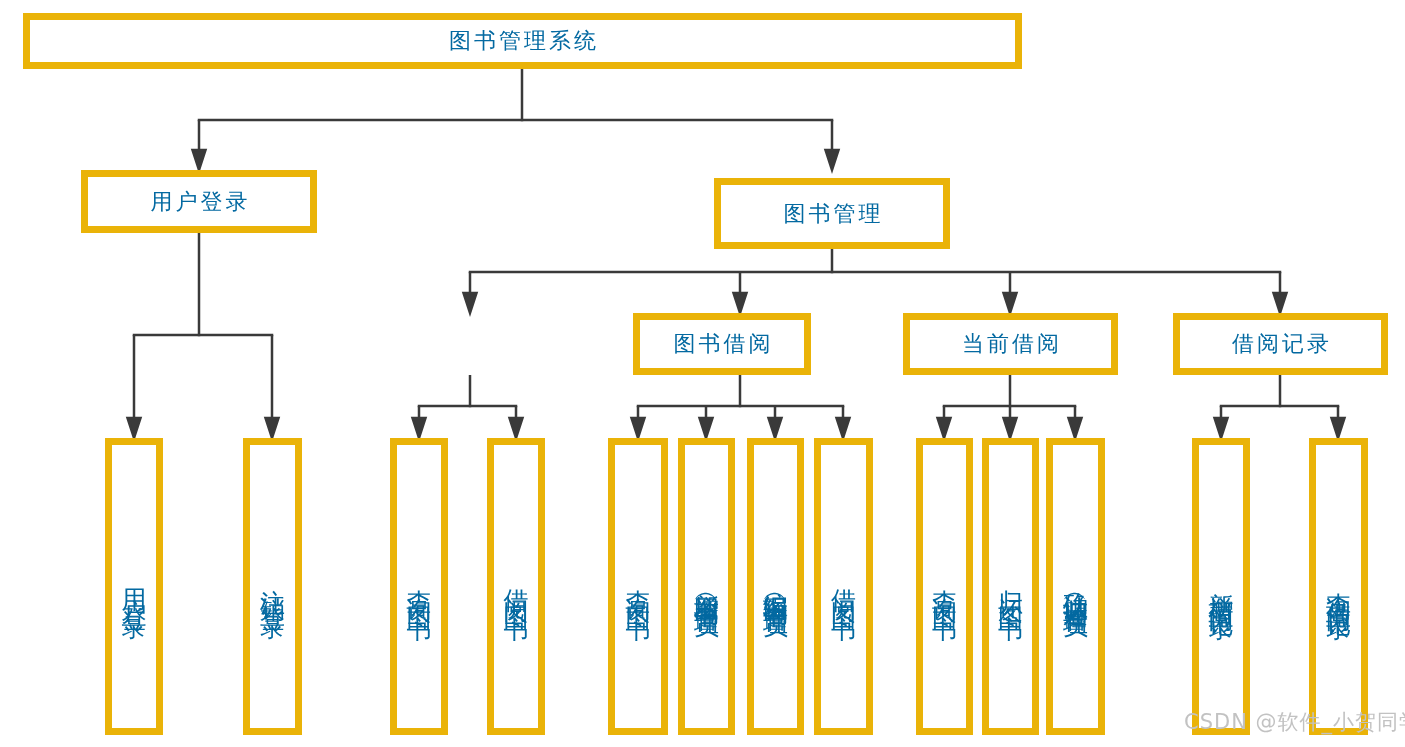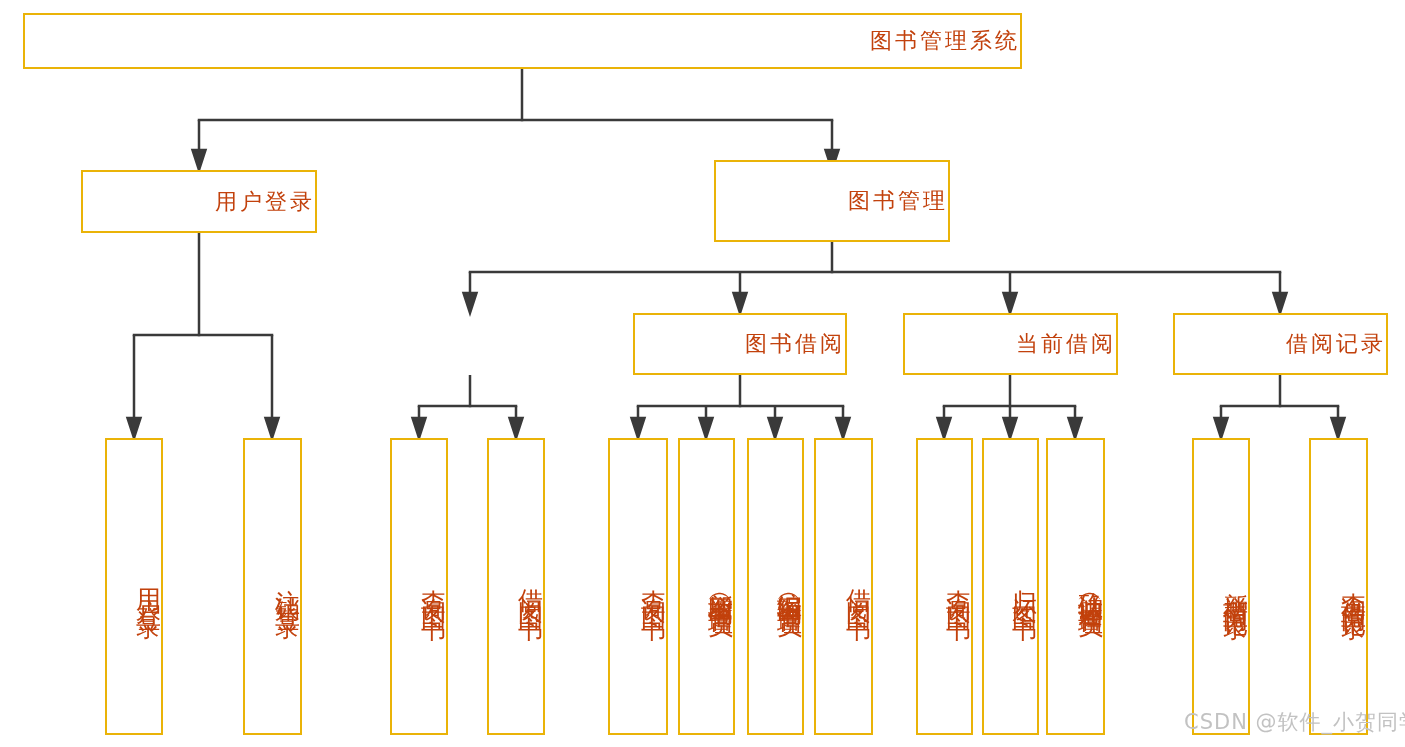--- a/index.html
+++ b/index.html
@@ -19,26 +19,26 @@
     position: absolute;
     left: 0;
     top: 0;
     width: 1405px;
     height: 747px;
     pointer-events: none;
   }
   .node {
     position: absolute;
     box-sizing: border-box;
-    border: 2px solid #eab308;
+    border: 7px solid #eab308;
     background: #ffffff;
-    color: #c2410c;
+    color: #0369a1;
     display: flex;
     align-items: center;
-    justify-content: flex-end;
+    justify-content: center;
     font-size: 22px;
     letter-spacing: 3px;
     white-space: nowrap;
   }
   .node .hlabel {
     display: block;
     padding-left: 3px; 
   }
   .leaf .vlabel {
     writing-mode: vertical-rl;
@@ -136,25 +136,25 @@
     </g>
   </svg>
 
   <div class="node" style="left:23px; top:13px; width:999px; height:56px;">
     <span class="hlabel">图书管理系统</span>
   </div>
 
   <div class="node" style="left:81px; top:170px; width:236px; height:63px;">
     <span class="hlabel">用户登录</span>
   </div>
-  <div class="node" style="left:714px; top:160px; width:236px; height:82px;">
+  <div class="node" style="left:714px; top:178px; width:236px; height:71px;">
     <span class="hlabel">图书管理</span>
   </div>
 
-  <div class="node" style="left:633px; top:313px; width:214px; height:62px;">
+  <div class="node" style="left:633px; top:313px; width:178px; height:62px;">
     <span class="hlabel">图书借阅</span>
   </div>
   <div class="node" style="left:1173px; top:313px; width:215px; height:62px;">
     <span class="hlabel">借阅记录</span>
   </div>
   <div class="node" style="left:903px; top:313px; width:215px; height:62px;">
     <span class="hlabel">当前借阅</span>
   </div>
 
   <div class="node leaf len4" style="left:105px; top:438px; width:58px; height:297px;">

